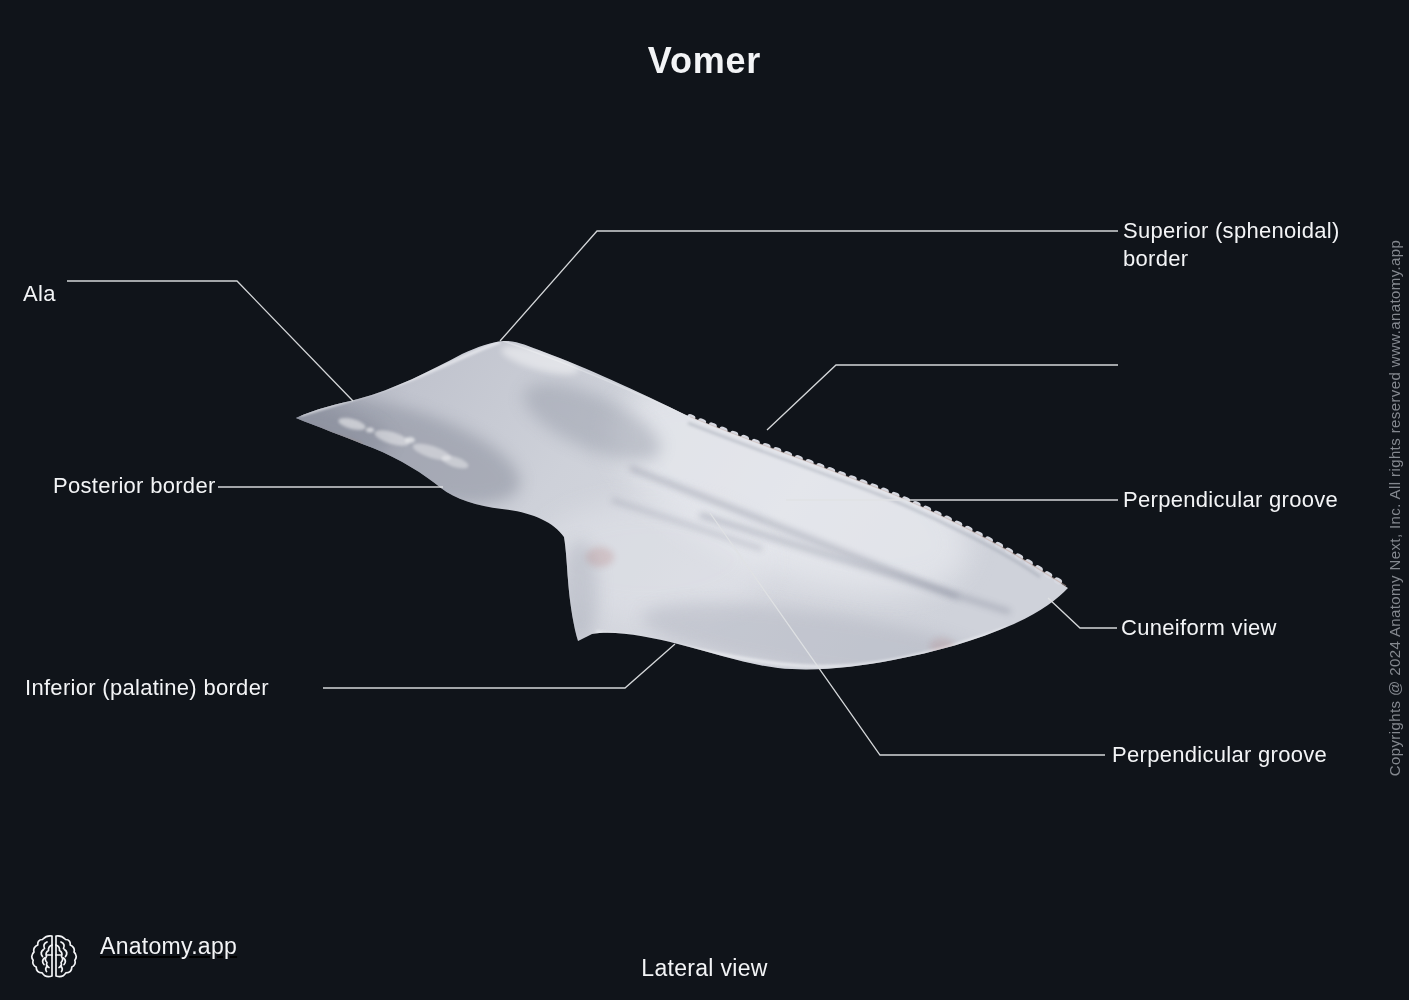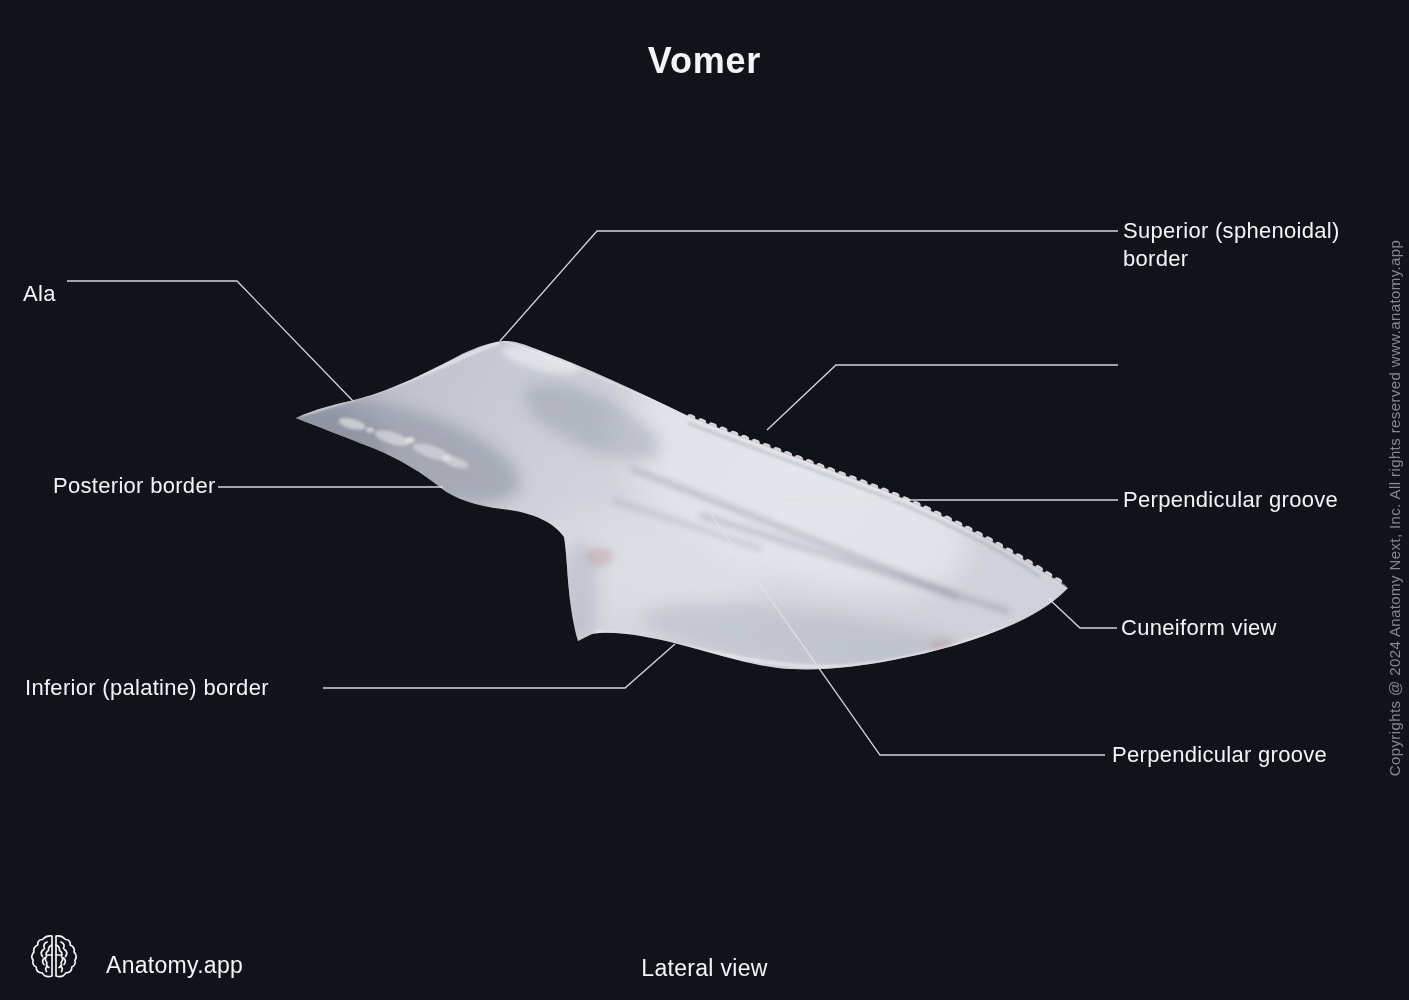--- a/index.html
+++ b/index.html
@@ -47,22 +47,23 @@
     fill: none;
     stroke: var(--leader-line, #dfe1e4);
     stroke-width: 1.3;
     opacity: 0.95;
   }
   .footer-brand {
     position: absolute;
     left: 30px;
     top: 933px;
     display: flex;
-    align-items: flex-end;
-    gap: 28px;
+    align-items: flex-start;
+    gap: 22px;
+    text-decoration: underline;
   }
   .brand-name {
     color: var(--label-text, #f3f4f6);
     font-size: 23px;
     letter-spacing: 0.3px;
   }
   .view-label {
     position: absolute;
     left: 0;
     width: 100%;

